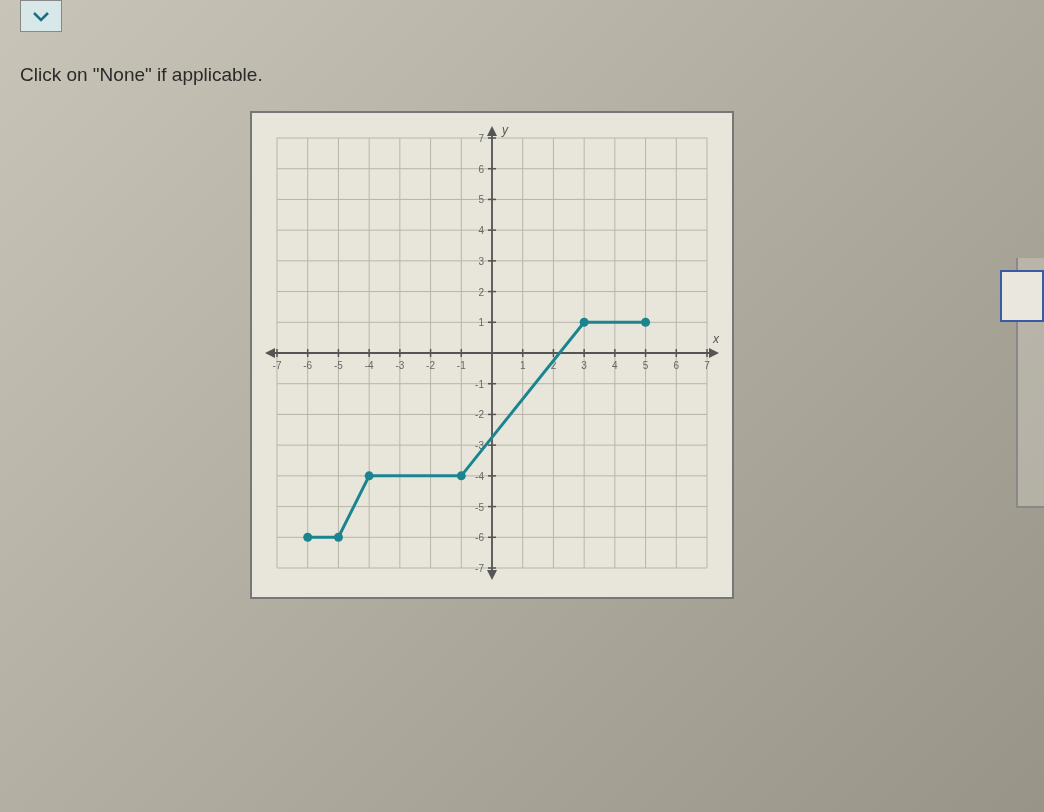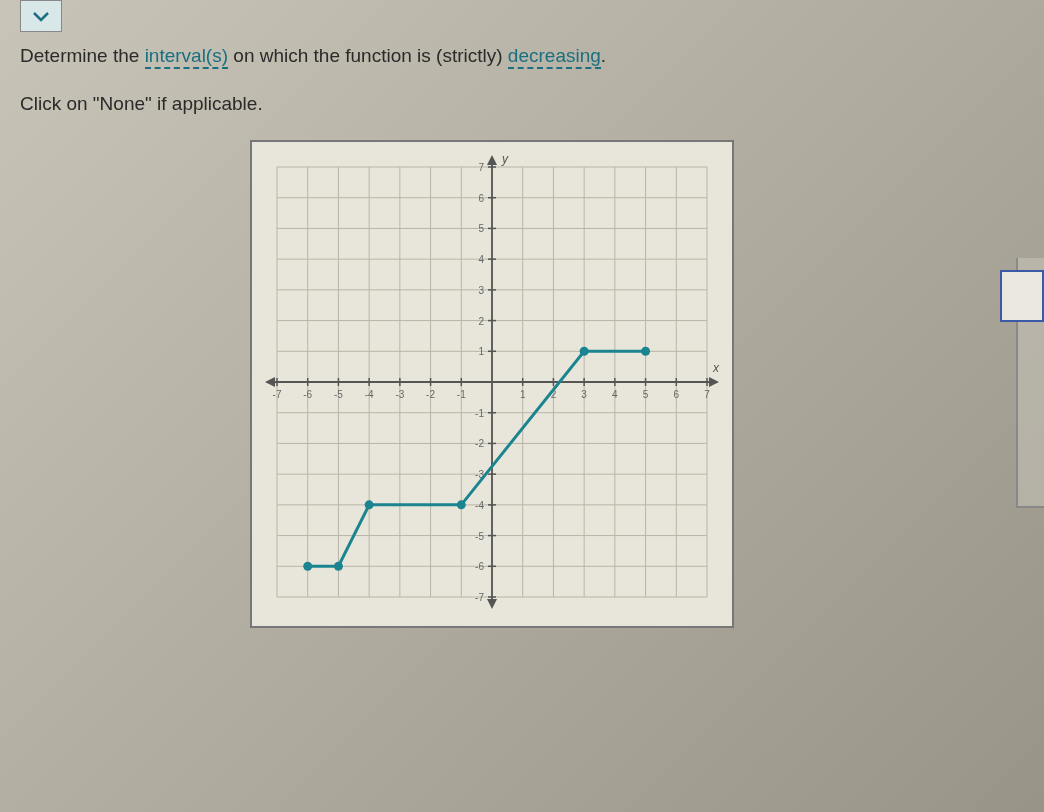--- a/index.html
+++ b/index.html
@@ -95,23 +95,20 @@
 </head>
 <body>
 
 <div class="dropdown-toggle">
   <svg viewBox="0 0 18 12">
     <path d="M2 3 L9 10 L16 3" stroke="#1a7080" stroke-width="2.5" fill="none"></path>
   </svg>
 </div>
 
 <div class="content">
-  <p class="question-text">
-    <span>Determine the </span><span class="link-text">interval(s)</span><span> on which the function is (strictly) </span><span class="link-text">decreasing</span><span>.</span>
-  </p>
 
   <div class="instruction-block">
   </div>
 
   <p class="click-text">Click on "None" if applicable.</p>
 
   <div class="main-area">
     <div class="graph-container">
       <svg id="chart-svg" width="480" height="480">
           <line x1="25" y1="455" x2="25" y2="25" stroke="#b8b4a8" stroke-width="1"></line>

